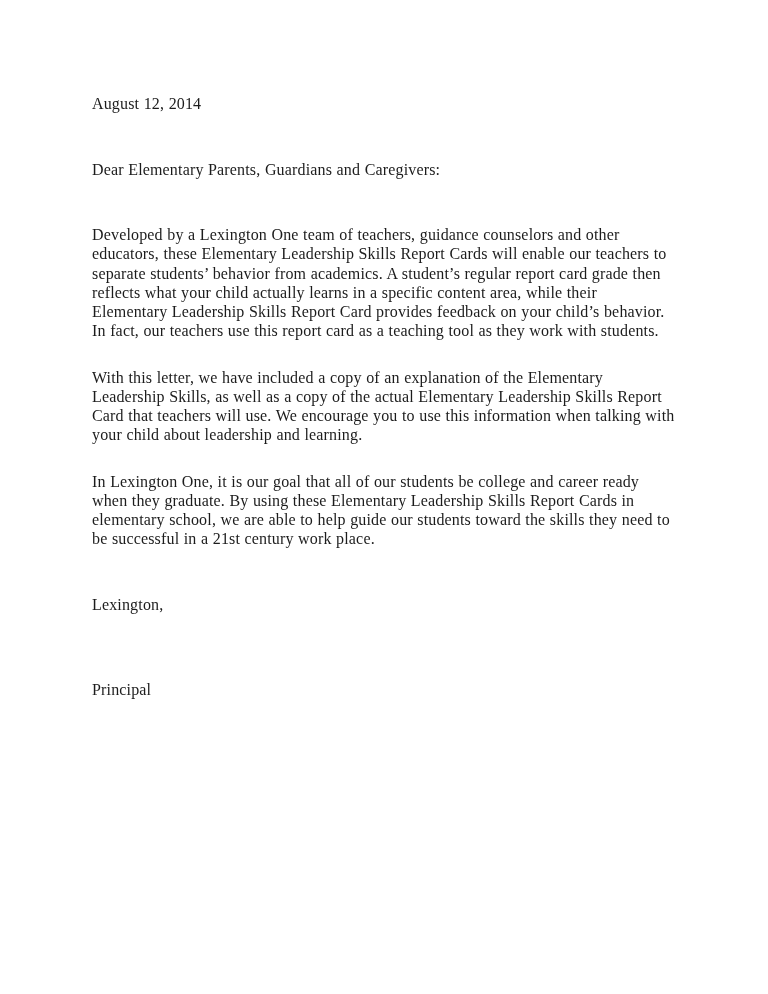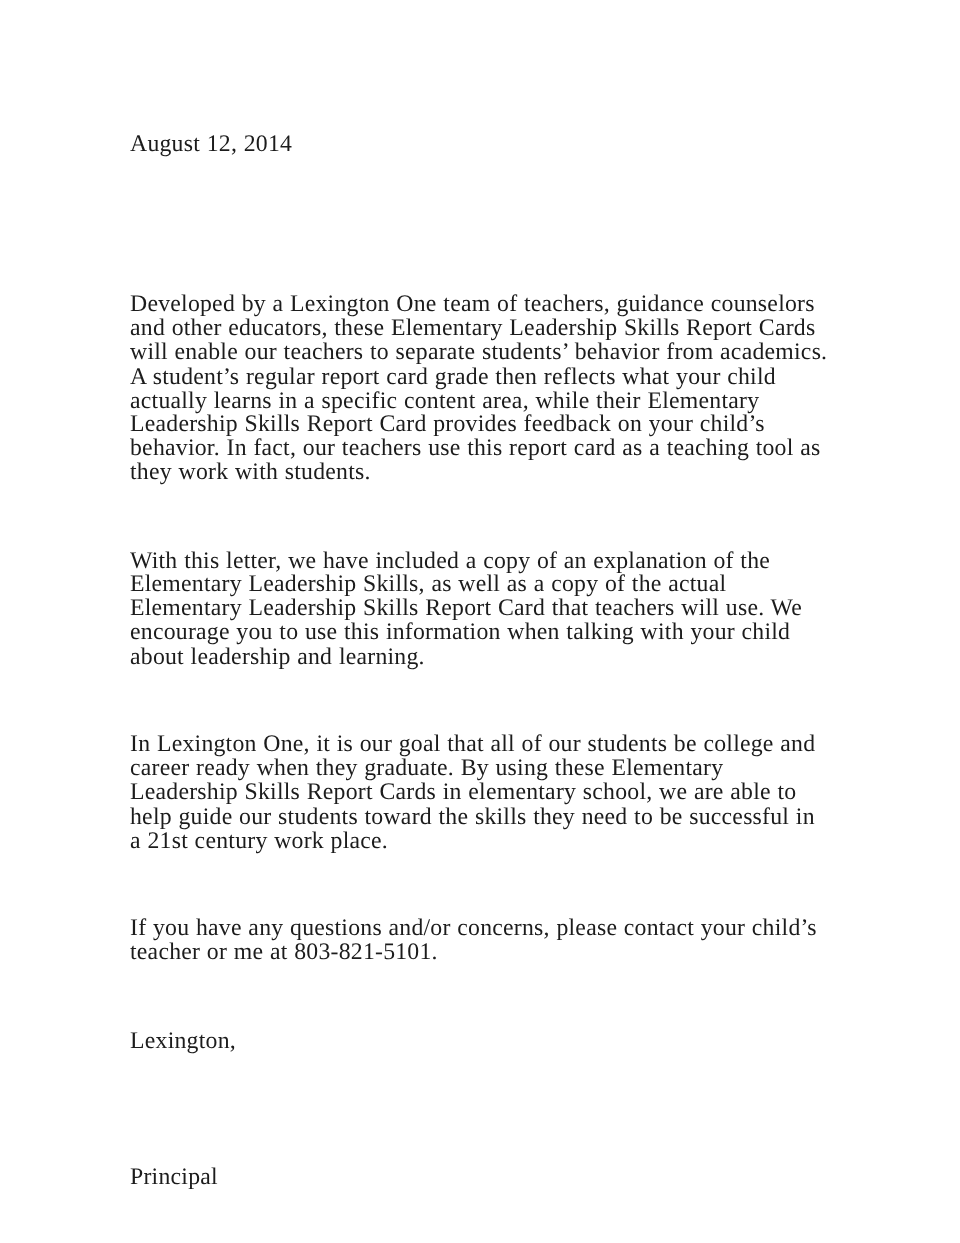--- a/index.html
+++ b/index.html
@@ -25,63 +25,63 @@
     overflow: hidden;
   }
   #letter {
     position: absolute;
     left: 88px;
     top: 90px;
     width: 592px;
   }
   .line,
   .para {
-    font-size: 19px;
+    font-size: 16px;
     line-height: 19.2px;
     text-align: left;
-    margin: 16px;
+    margin: 4px;
     letter-spacing: 0.01em;
     word-spacing: 0.02em;
   }
   .para {
     white-space: normal;
   }
   .gap-2 { height: 38.4px; }
   .gap-sig { height: 57.6px; }
   .block-gap { height: 19.2px; }
 </style>
 </head>
 <body>
 
 <div id="page">
   <div id="letter">
 
     <div class="line">August 12, 2014</div>
 
     <div class="gap-2"></div>
 
+    <div class="line">Dear Elementary Parents, Guardians and Caregivers:</div>
 
     <div class="block-gap"></div>
 
 
     <div class="block-gap"></div>
 
     <p class="para">Developed by a Lexington One team of teachers, guidance counselors and other educators, these Elementary Leadership Skills Report Cards will enable our teachers to separate students’ behavior from academics. A student’s regular report card grade then reflects what your child actually learns in a specific content area, while their Elementary Leadership Skills Report Card provides feedback on your child’s behavior. In fact, our teachers use this report card as a teaching tool as they work with students.</p>
 
     <div class="block-gap"></div>
 
     <p class="para">With this letter, we have included a copy of an explanation of the Elementary Leadership Skills, as well as a copy of the actual Elementary Leadership Skills Report Card that teachers will use. We encourage you to use this information when talking with your child about leadership and learning.</p>
 
     <div class="block-gap"></div>
 
     <p class="para">In Lexington One, it is our goal that all of our students be college and career ready when they graduate. By using these Elementary Leadership Skills Report Cards in elementary school, we are able to help guide our students toward the skills they need to be successful in a 21st century work place.</p>
 
     <div class="block-gap"></div>
 
-    <p class="para">If you have any questions and/or concerns, please contact your child’s teacher or me at 803-821-5101.</p>
 
     <div class="block-gap"></div>
 
     <div class="line">Lexington,</div>
 
     <div class="gap-sig"></div>
 
     <div class="line">Principal</div>
 
   </div>

